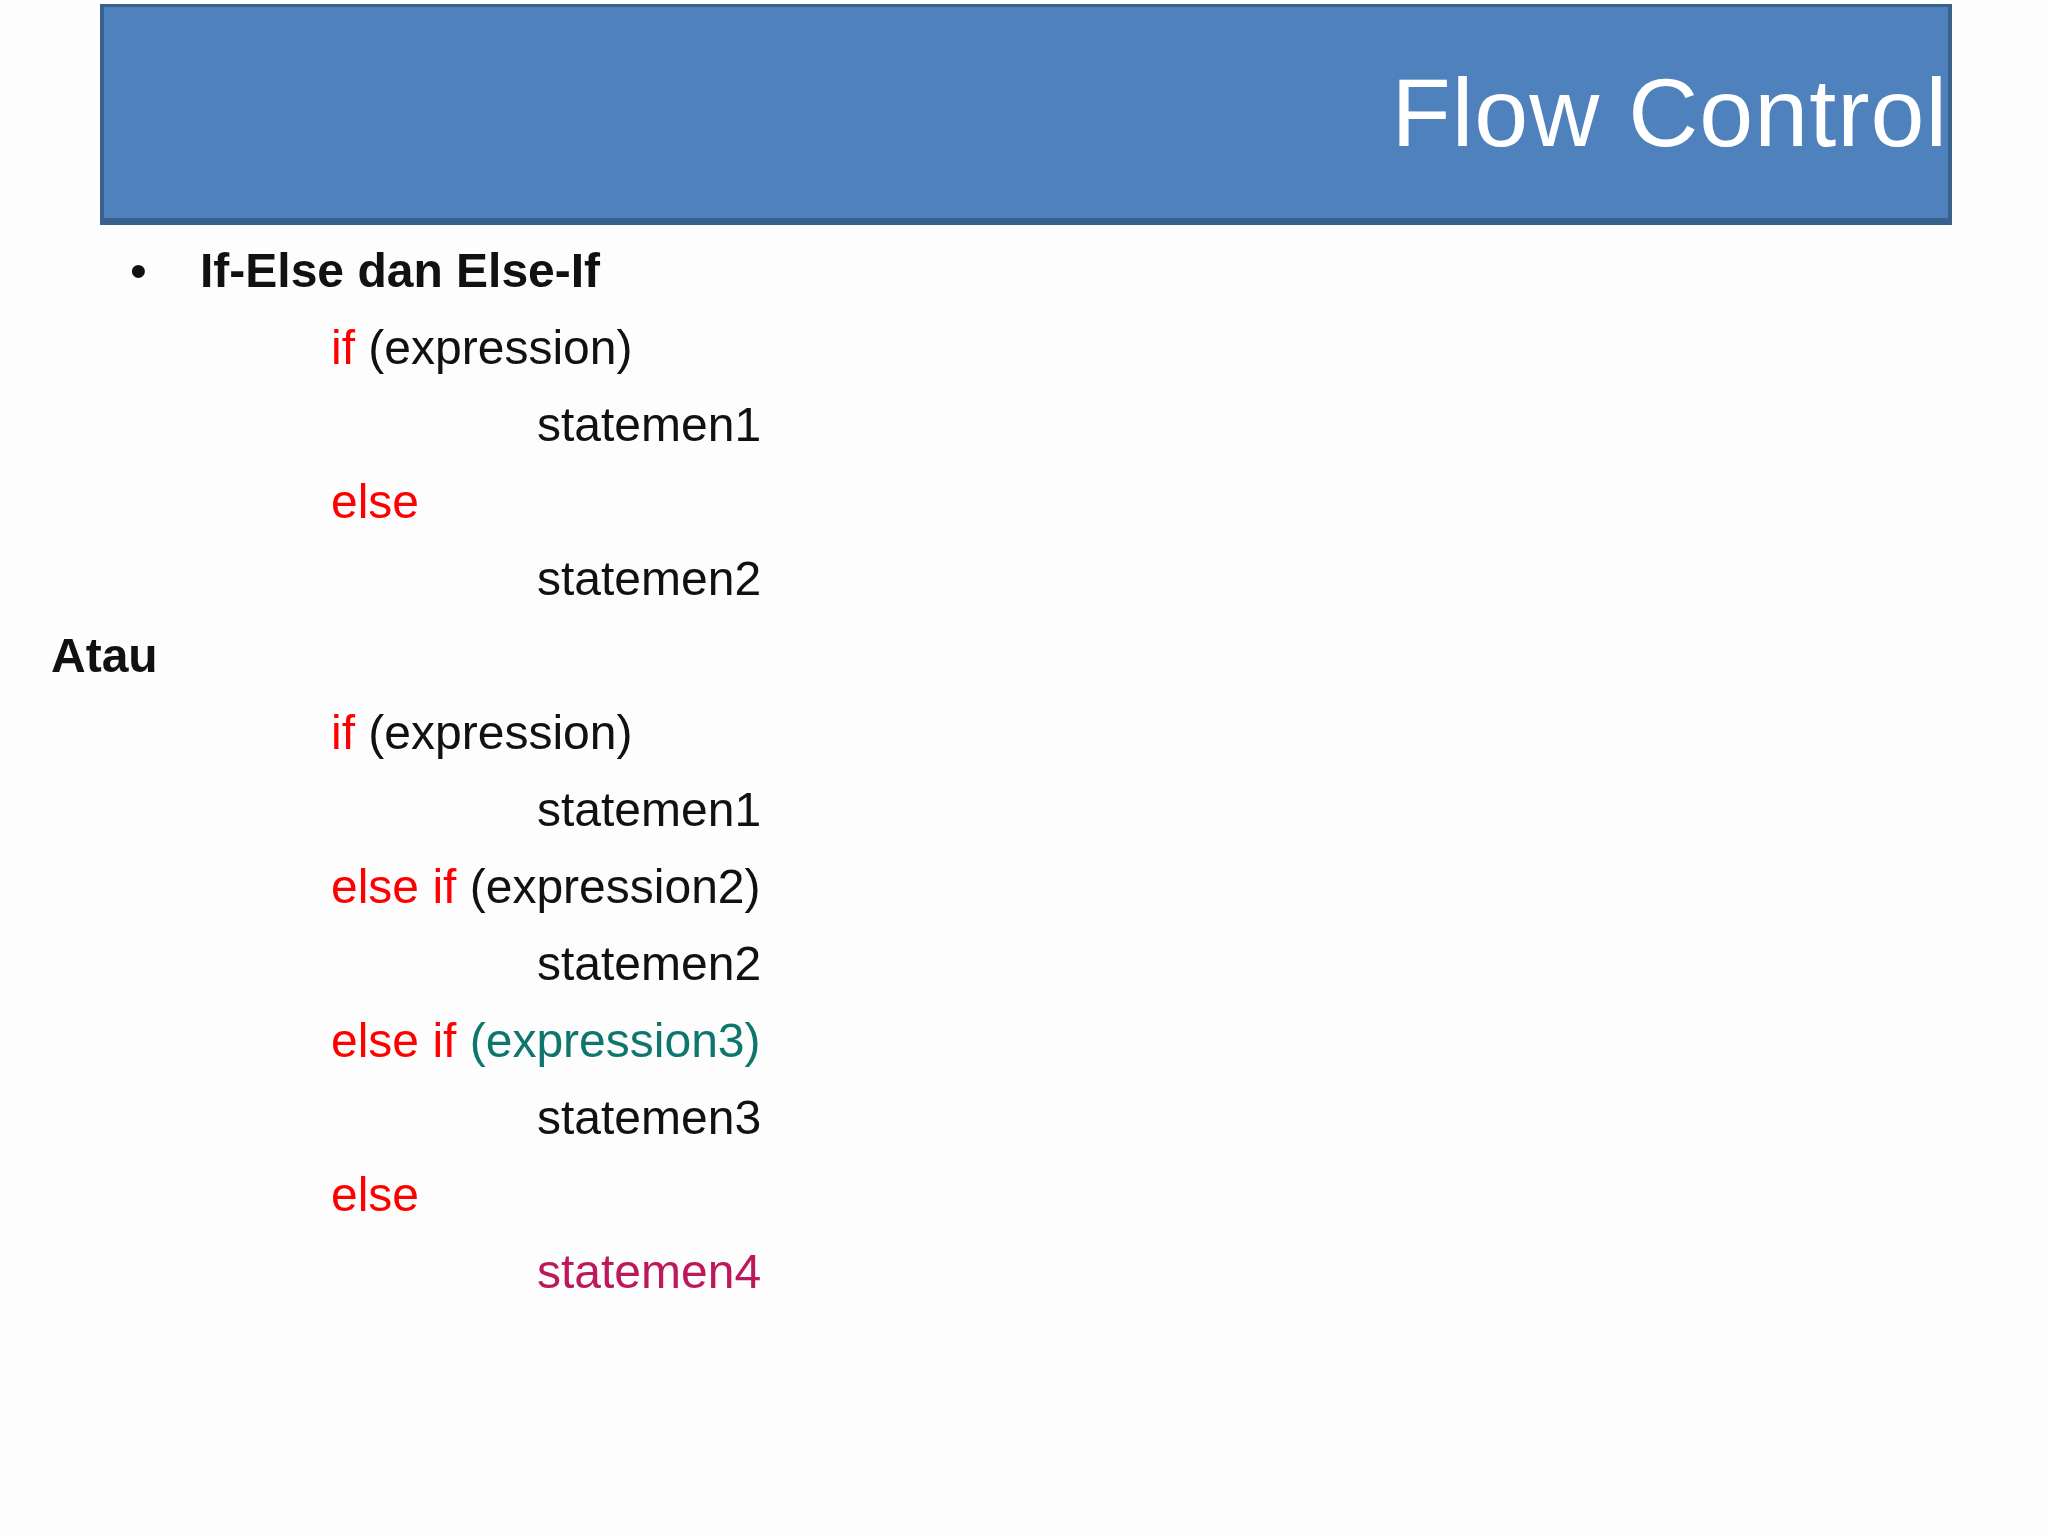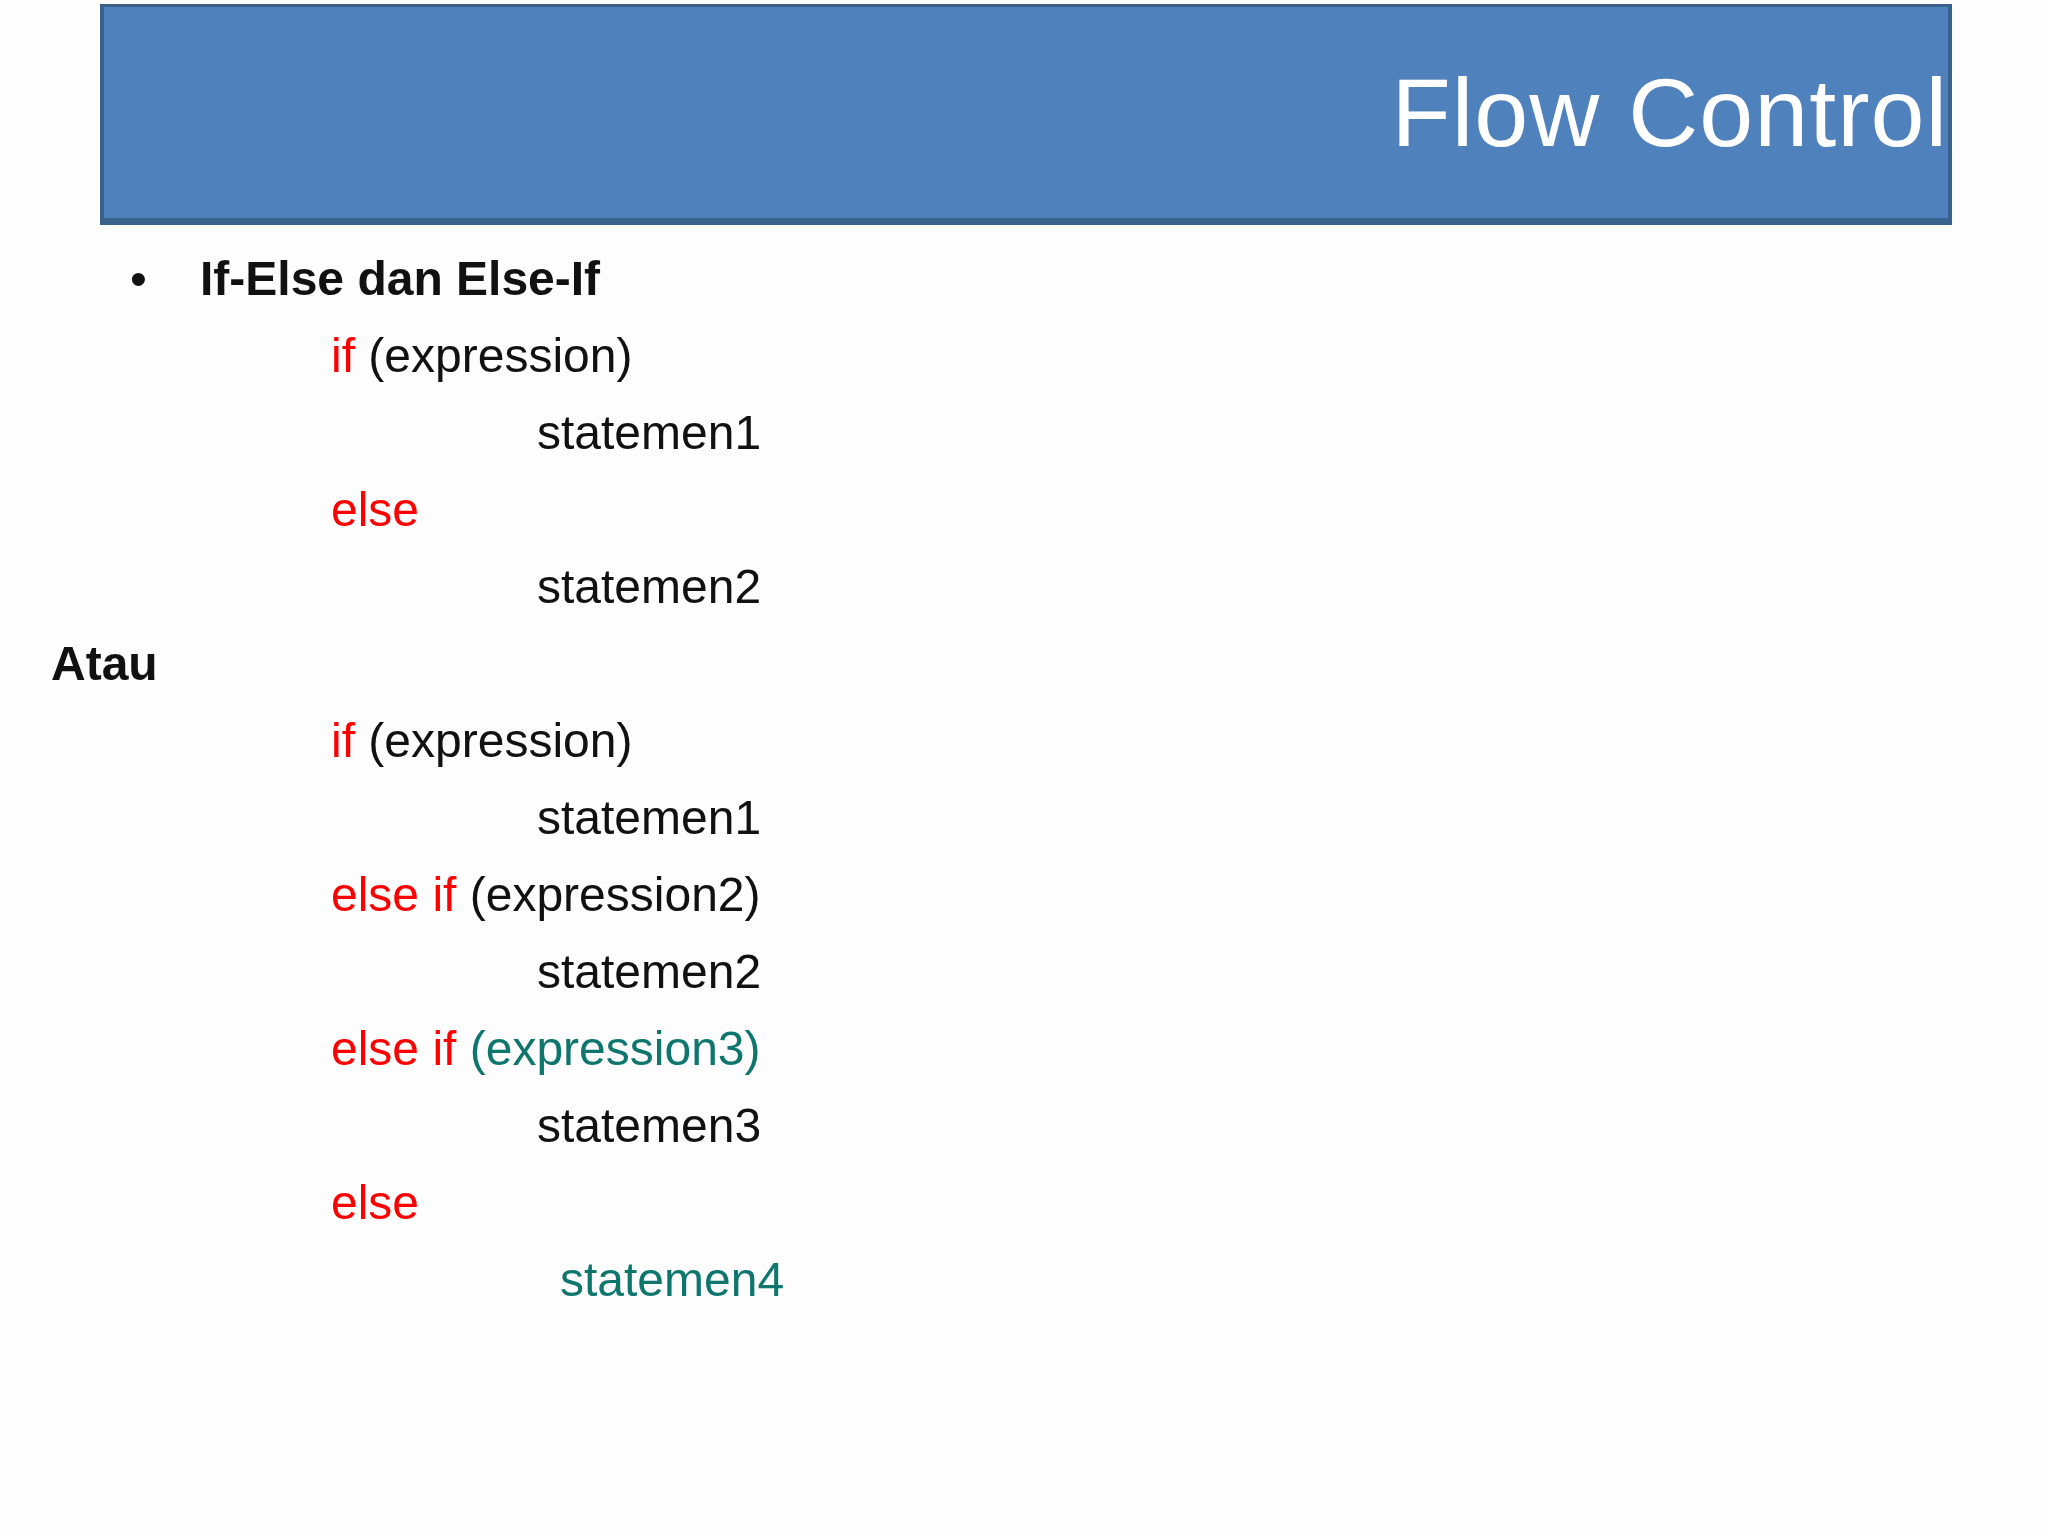--- a/index.html
+++ b/index.html
@@ -35,21 +35,21 @@
     font-size: 97px;
     font-weight: 400;
     color: var(--title-text, #FFFFFF);
     letter-spacing: 1px;
   }
 
   
   .content {
     position: absolute;
     left: 0;
-    top: 240px;
+    top: 232px;
     width: 2028px;
   }
   .row {
     height: 77px;
     line-height: 77px;
     font-size: 48px;
     color: var(--text-black, #111111);
     white-space: pre;
   }
   .row.heading {
@@ -85,17 +85,17 @@
         <div class="row code indent-1"><span style="color: rgb(255, 0, 0);">else</span></div>
         <div class="row code indent-2"><span style="color: rgb(17, 17, 17);">statemen2</span></div>
         <div class="row label">Atau</div>
         <div class="row code indent-1"><span style="color: rgb(255, 0, 0);">if</span><span style="color: rgb(17, 17, 17);"> (expression)</span></div>
         <div class="row code indent-2"><span style="color: rgb(17, 17, 17);">statemen1</span></div>
         <div class="row code indent-1"><span style="color: rgb(255, 0, 0);">else if</span><span style="color: rgb(17, 17, 17);"> (expression2)</span></div>
         <div class="row code indent-2"><span style="color: rgb(17, 17, 17);">statemen2</span></div>
         <div class="row code indent-1"><span style="color: rgb(255, 0, 0);">else if</span><span style="color: #0f766e;"> (expression3)</span></div>
         <div class="row code indent-2"><span style="color: rgb(17, 17, 17);">statemen3</span></div>
         <div class="row code indent-1"><span style="color: rgb(255, 0, 0);">else</span></div>
-        <div class="row code indent-2"><span style="color: #0f766e; margin-left: 23px;">statemen4</span></div>
+        <div class="row code indent-2"><span style="color: #be185d;">statemen4</span></div>
       </div>
   </main>
 
 </div>
 
 </body></html>

